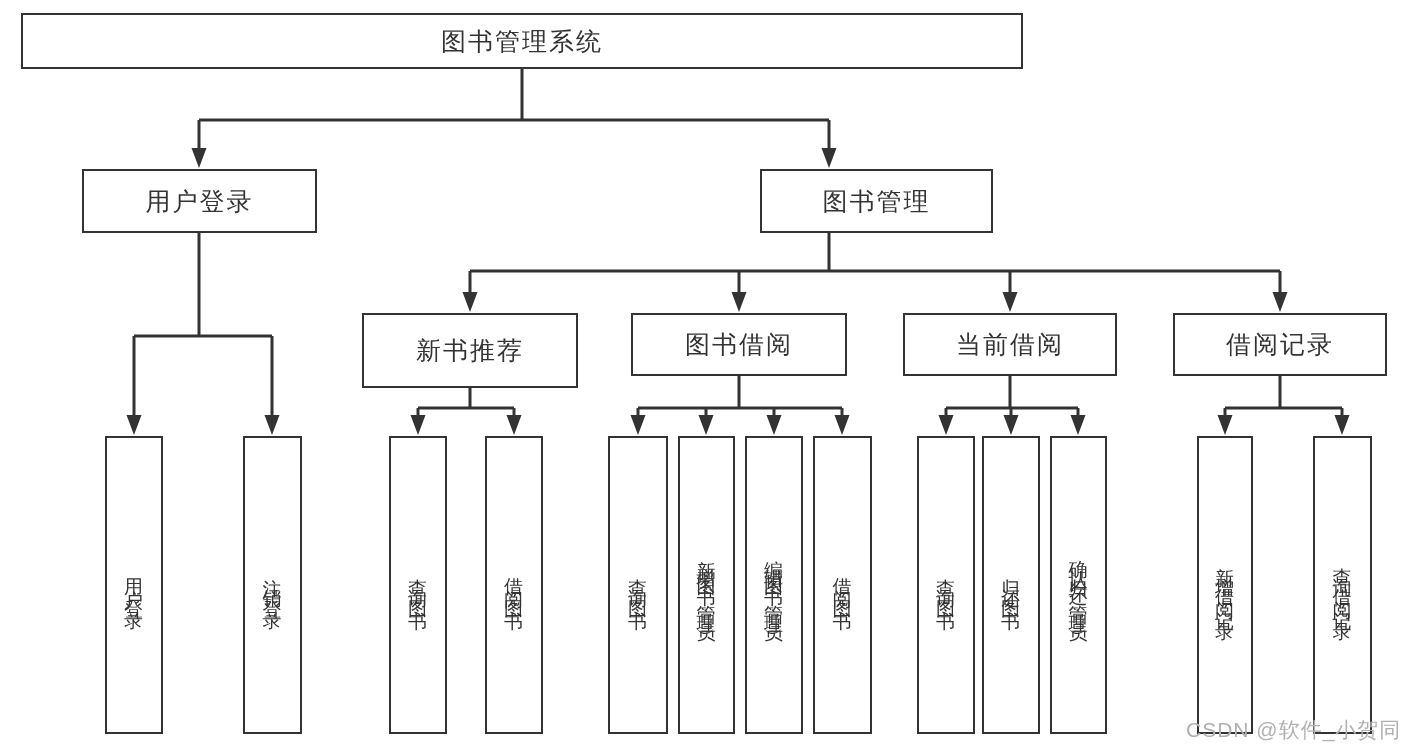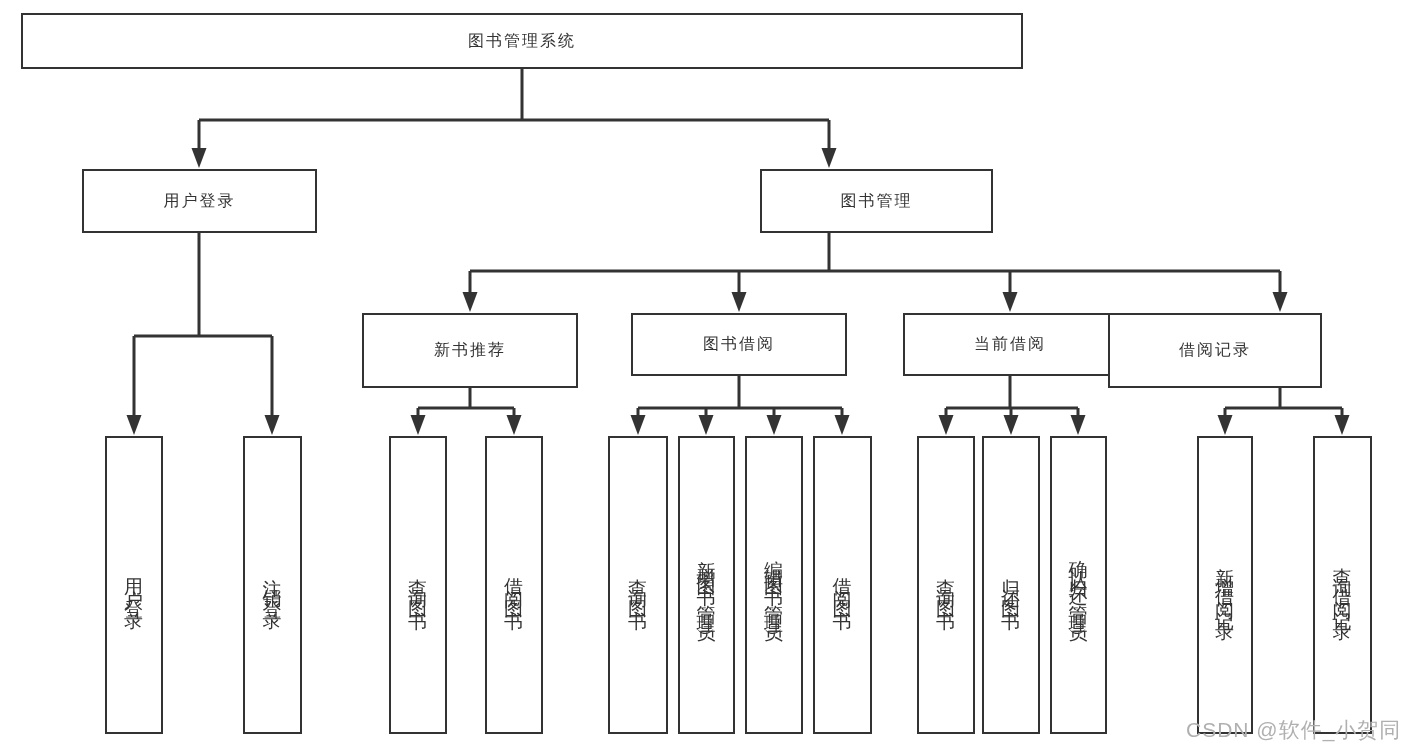--- a/index.html
+++ b/index.html
@@ -12,21 +12,21 @@
     color: var(--text, #333333);
   }
   #connectors { position: absolute; left: 0; top: 0; width: 1405px; height: 747px; }
   #connectors path { stroke: var(--line, #333333); stroke-width: 3; fill: none; }
   #connectors polygon { fill: var(--line, #333333); }
   .node {
     position: absolute;
     border: 2.5px solid var(--line, #333333);
     background: var(--box-fill, #ffffff);
     display: flex; align-items: center; justify-content: center;
-    font-size: 16px; letter-spacing: 2px;
+    font-size: 25px; letter-spacing: 2px;
     color: var(--text, #333333);
     white-space: nowrap;
   }
   .leaf {
     writing-mode: vertical-rl;
     font-size: 19px;
     letter-spacing: 11px;
     white-space: normal;
     line-height: 1;
   }
@@ -80,21 +80,21 @@
 </svg>
 
 <div class="node" style="left:21px; top:13px; width:1002px; height:56px;">图书管理系统</div>
 
 <div class="node" style="left:82px; top:169px; width:235px; height:64px;">用户登录</div>
 <div class="node" style="left:712px; top:169px; width:233px; height:64px;margin-left:48px;">图书管理</div>
 
 <div class="node" style="left:362px; top:313px; width:216px; height:75px;">新书推荐</div>
 <div class="node" style="left:631px; top:313px; width:216px; height:63px;">图书借阅</div>
 <div class="node" style="left:903px; top:313px; width:214px; height:63px;">当前借阅</div>
-<div class="node" style="left:1108px; top:313px; width:214px; height:75px;">借阅记录</div>
+<div class="node" style="left:1173px; top:313px; width:214px; height:63px;">借阅记录</div>
 
 <div class="node leaf" style="left:105px; top:436px; width:58px; height:298px;">用户登录</div>
 <div class="node leaf" style="left:243px; top:436px; width:59px; height:298px;">注销登录</div>
 
 <div class="node leaf" style="left:389px; top:436px; width:58px; height:298px;">查询图书</div>
 <div class="node leaf" style="left:485px; top:436px; width:58px; height:298px;">借阅图书</div>
 
 <div class="node leaf" style="left:608px; top:436px; width:60px; height:298px;">查询图书</div>
 <div class="node leaf dense" style="left:678px; top:436px; width:57px; height:298px;">新增图书（管理员）</div>
 <div class="node leaf dense" style="left:745px; top:436px; width:58px; height:298px;">编辑图书（管理员）</div>

